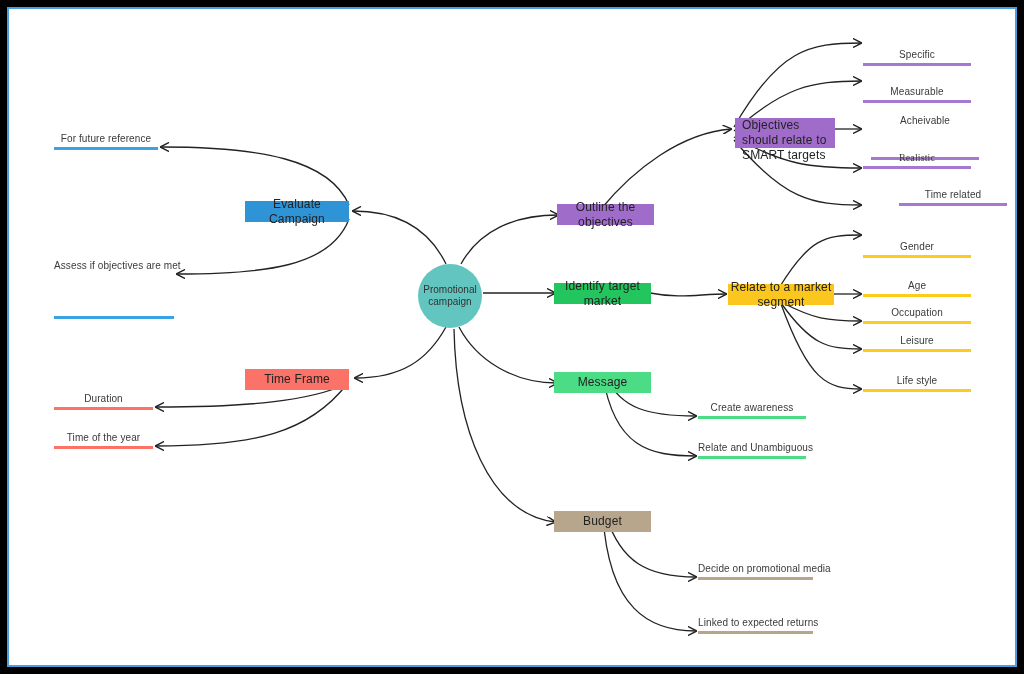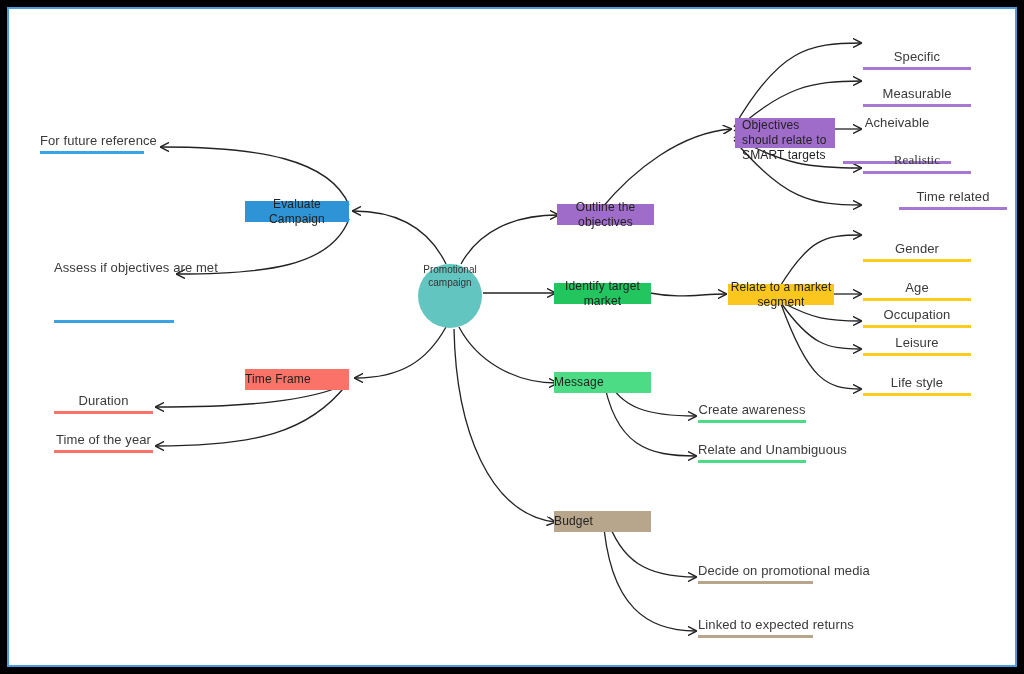--- a/index.html
+++ b/index.html
@@ -2,26 +2,26 @@
 <html><head>
 <meta charset="utf-8">
 <style>
   html,body{margin:0;padding:0;background:#000;}
   body{width:1024px;height:674px;font-family:"Liberation Sans",sans-serif;overflow:hidden;}
   #page{position:relative;width:1024px;height:674px;background:#000;box-sizing:border-box;}
   #inner{position:absolute;left:7px;top:7px;width:1010px;height:660px;background:#ffffff;
          border:2px solid #4a9ee0;box-sizing:border-box;}
   #canvas{position:absolute;left:0;top:0;width:1006px;height:656px;}
   .node{position:absolute;box-sizing:border-box;display:flex;align-items:center;
-        justify-content:flex-start;text-align:center;color:#222;line-height:1.25;}
+        justify-content:center;text-align:center;color:#222;line-height:1.25;}
   .box{font-size:12px;letter-spacing:.15px;}
   .box.left-align{justify-content:flex-start;padding-left:7px;text-align:left;}
   .circle{border-radius:50%;font-size:10px;color:#333;}
   .leaf{position:absolute;display:flex;flex-direction:column;justify-content:flex-end;}
-  .leaf-label{font-size:13px;color:#3a3a3a;text-align:center;white-space:nowrap;
+  .leaf-label{font-size:10px;color:#3a3a3a;text-align:center;white-space:nowrap;
               padding-bottom:3px;letter-spacing:.1px;}
   .leaf-bar{height:3px;width:100%;}
   svg{position:absolute;left:0;top:0;overflow:visible;}
 </style>
 </head>
 <body>
 
 <div id="page">
   <div id="inner">
 
@@ -76,21 +76,21 @@
     </svg>
 
     <div class="node circle" style="left:409px;top:255px;width:64px;height:64px;background:#63c5bf;flex-direction:column;">
       <span>Promotional</span>
       <span>campaign</span>
     </div>
 
     <div class="node box" style="left:236px;top:192px;width:104px;height:21px;background:#2f94d6;">
       <span>Evaluate Campaign</span>
     </div>
-    <div class="leaf" style="left:31px;top:124px;width:104px;">
+    <div class="leaf" style="left:45px;top:124px;width:104px;">
       <span class="leaf-label">For future reference</span>
       <span class="leaf-bar" style="background:#3aa3e3;"></span>
     </div>
     <div class="leaf" style="left:45px;top:251px;width:120px;gap:42px;">
       <span class="leaf-label">Assess if objectives are met</span>
       <span class="leaf-bar" style="background:#3aa3e3;"></span>
     </div>
 
     <div class="node box" style="left:236px;top:360px;width:104px;height:21px;background:#fa7268;">
       <span>Time Frame</span>
@@ -112,21 +112,21 @@
       <span>SMART targets</span>
     </div>
     <div class="leaf" style="left:854px;top:40px;width:108px;">
       <span class="leaf-label">Specific</span>
       <span class="leaf-bar" style="background:#a678d2;"></span>
     </div>
     <div class="leaf" style="left:854px;top:77px;width:108px;">
       <span class="leaf-label">Measurable</span>
       <span class="leaf-bar" style="background:#a678d2;"></span>
     </div>
-    <div class="leaf" style="left:834px;top:106px;width:108px;gap:28px;">
+    <div class="leaf" style="left:862px;top:106px;width:108px;gap:28px;">
       <span class="leaf-label">Acheivable</span>
       <span class="leaf-bar" style="background:#a678d2;"></span>
     </div>
     <div class="leaf" style="left:854px;top:143px;width:108px;font-family:Liberation Serif, serif;">
       <span class="leaf-label">Realistic</span>
       <span class="leaf-bar" style="background:#a678d2;"></span>
     </div>
     <div class="leaf" style="left:890px;top:180px;width:108px;">
       <span class="leaf-label">Time related</span>
       <span class="leaf-bar" style="background:#a678d2;"></span>

